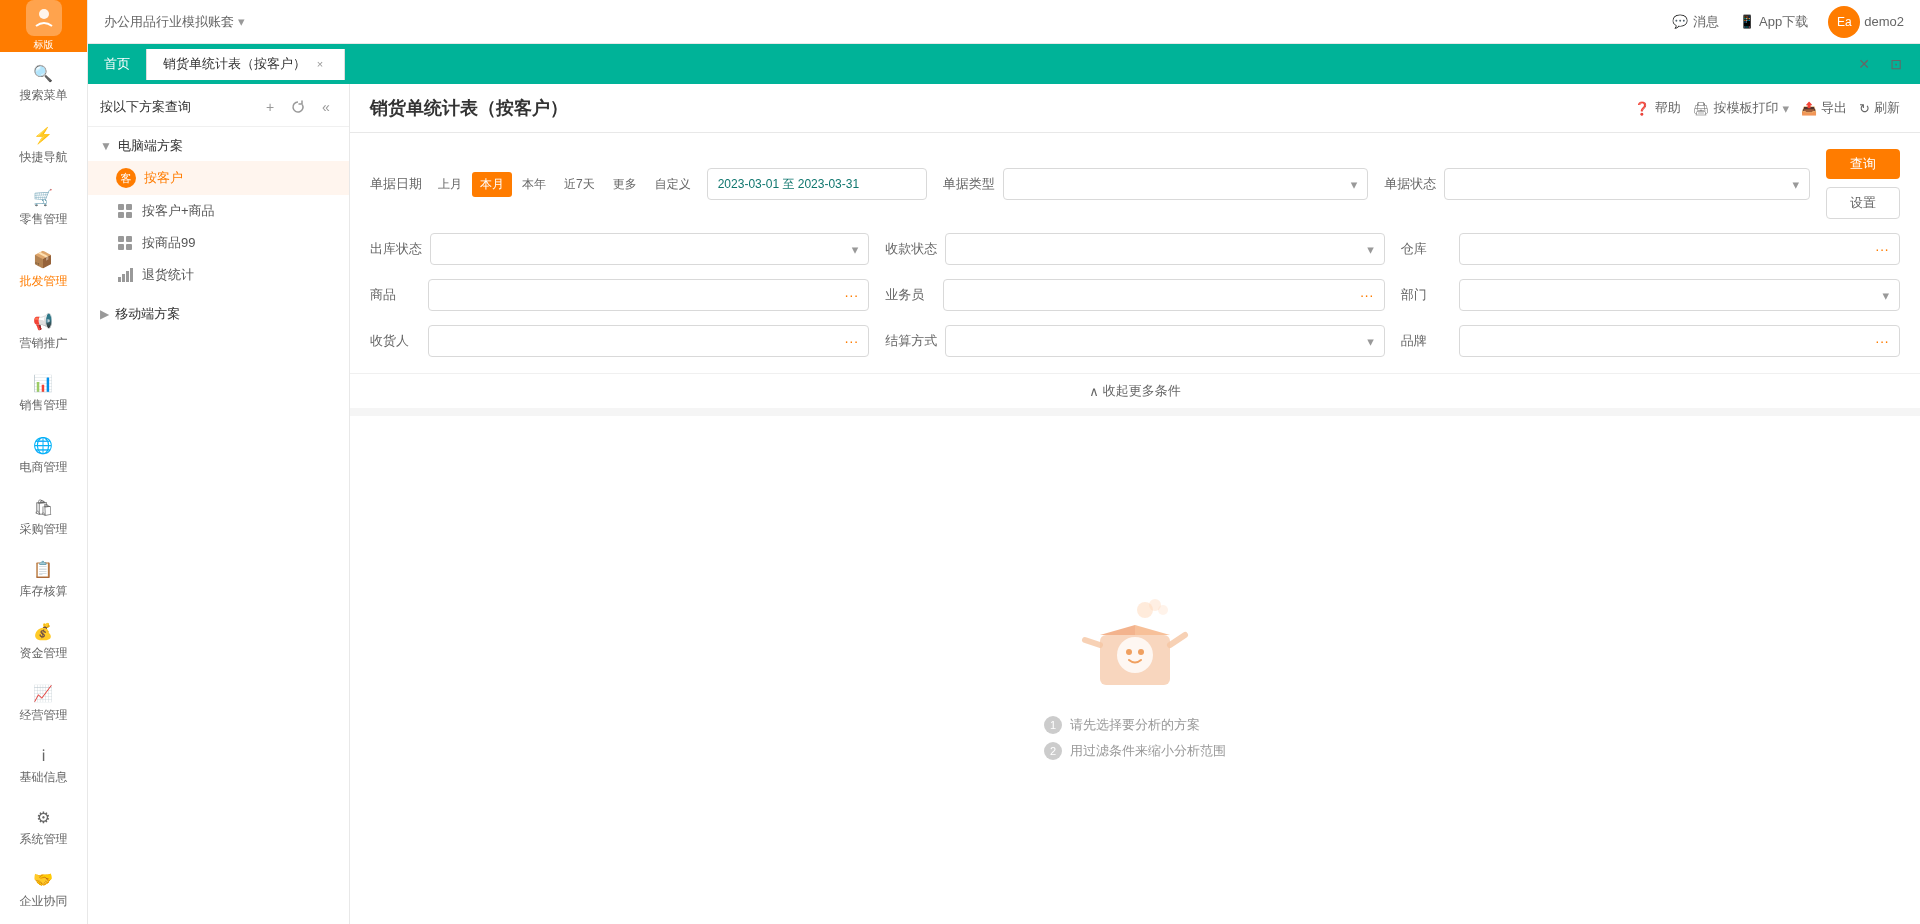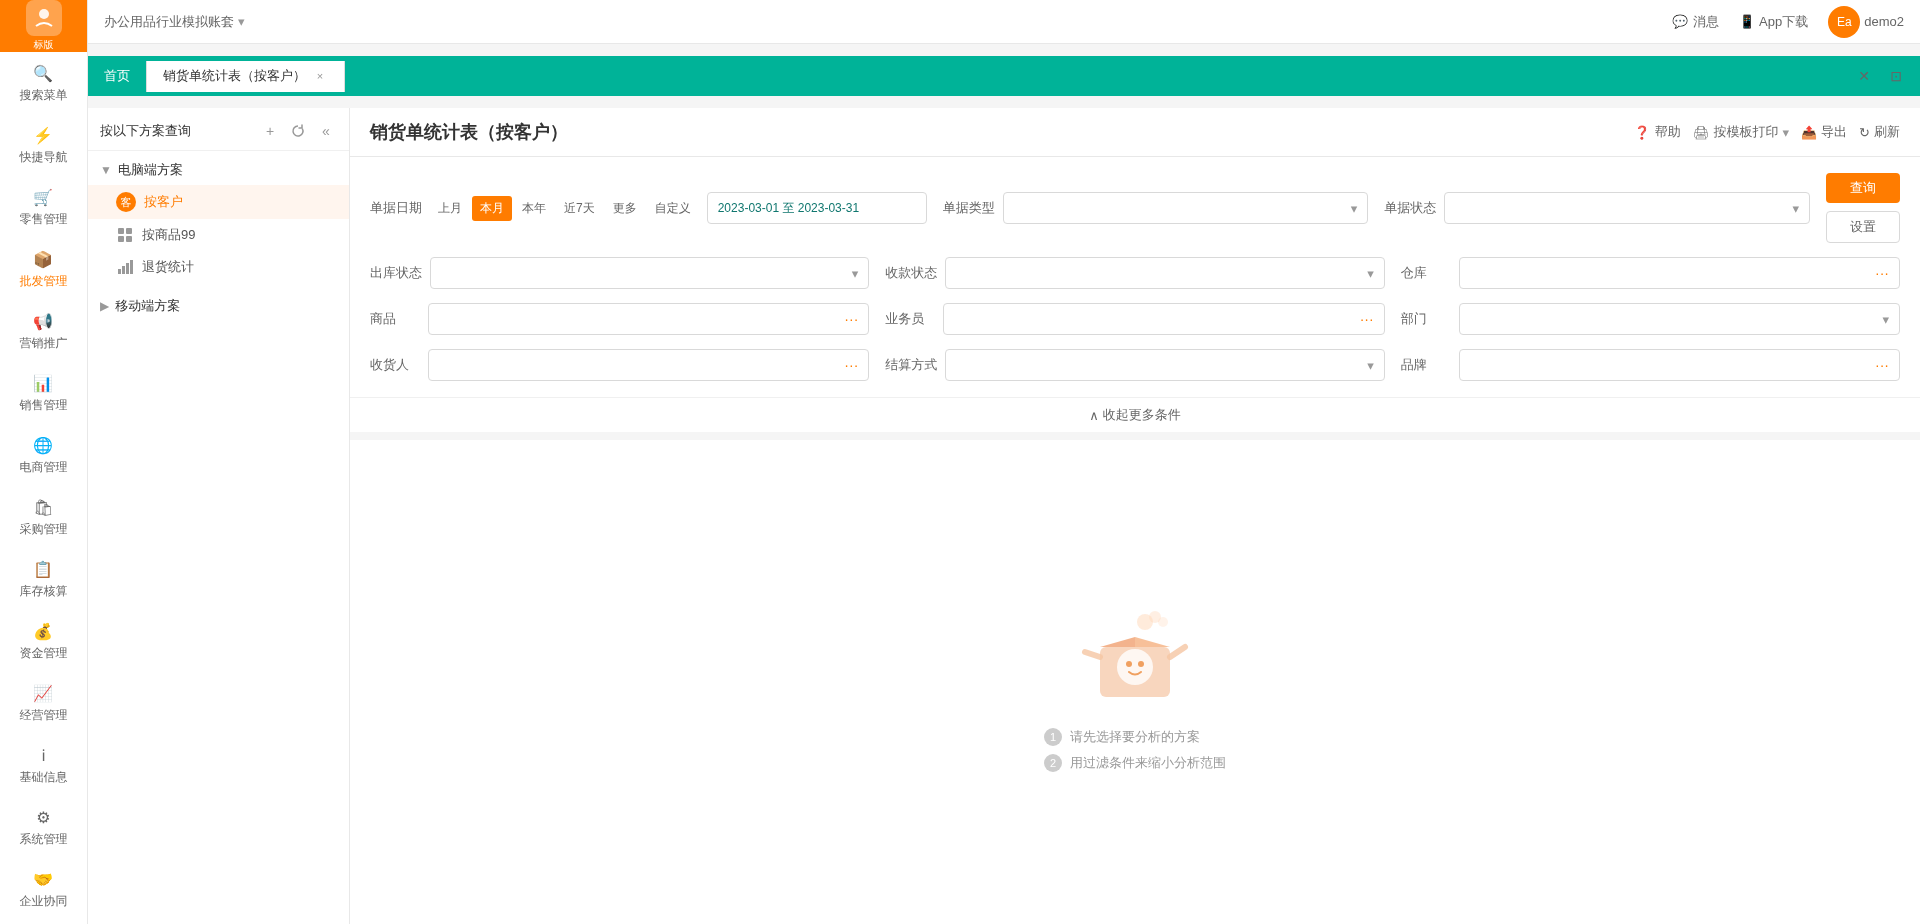--- a/index.html
+++ b/index.html
@@ -60,21 +60,20 @@
       font-size: 16px;
     }
     .sidebar-item .s-label { font-size: 12px; text-align: center; }
 
     
     .main-area {
       flex: 1;
       display: flex;
       flex-direction: column;
       overflow: hidden;
-      gap: 12px;
     }
 
     
     .top-header {
       height: 44px;
       background: #fff;
       border-bottom: 1px solid #e8e8e8;
       display: flex;
       align-items: center;
       padding: 0 16px;
@@ -578,20 +577,31 @@
       </div>
 
       <div class="scheme-group">
         <div class="scheme-group-header">
           <span style="color:#999; font-size:12px;">▼</span>
           <span>电脑端方案</span>
         </div>
         <div class="scheme-item active">
           <div class="s-dot">客</div>
           <span>按客户</span>
+        </div>
+        <div class="scheme-item">
+          <div class="scheme-item-icon">
+            <svg width="16" height="16" viewBox="0 0 16 16" fill="#999">
+                <rect x="1" y="1" width="6" height="6" rx="1"></rect>
+                <rect x="9" y="1" width="6" height="6" rx="1"></rect>
+                <rect x="1" y="9" width="6" height="6" rx="1"></rect>
+                <rect x="9" y="9" width="6" height="6" rx="1"></rect>
+              </svg>
+          </div>
+          <span>按客户+商品</span>
         </div>
         <div class="scheme-item">
           <div class="scheme-item-icon">
             <svg width="16" height="16" viewBox="0 0 16 16" fill="#999">
                 <rect x="1" y="1" width="6" height="6" rx="1"></rect>
                 <rect x="9" y="1" width="6" height="6" rx="1"></rect>
                 <rect x="1" y="9" width="6" height="6" rx="1"></rect>
                 <rect x="9" y="9" width="6" height="6" rx="1"></rect>
               </svg>
           </div>

